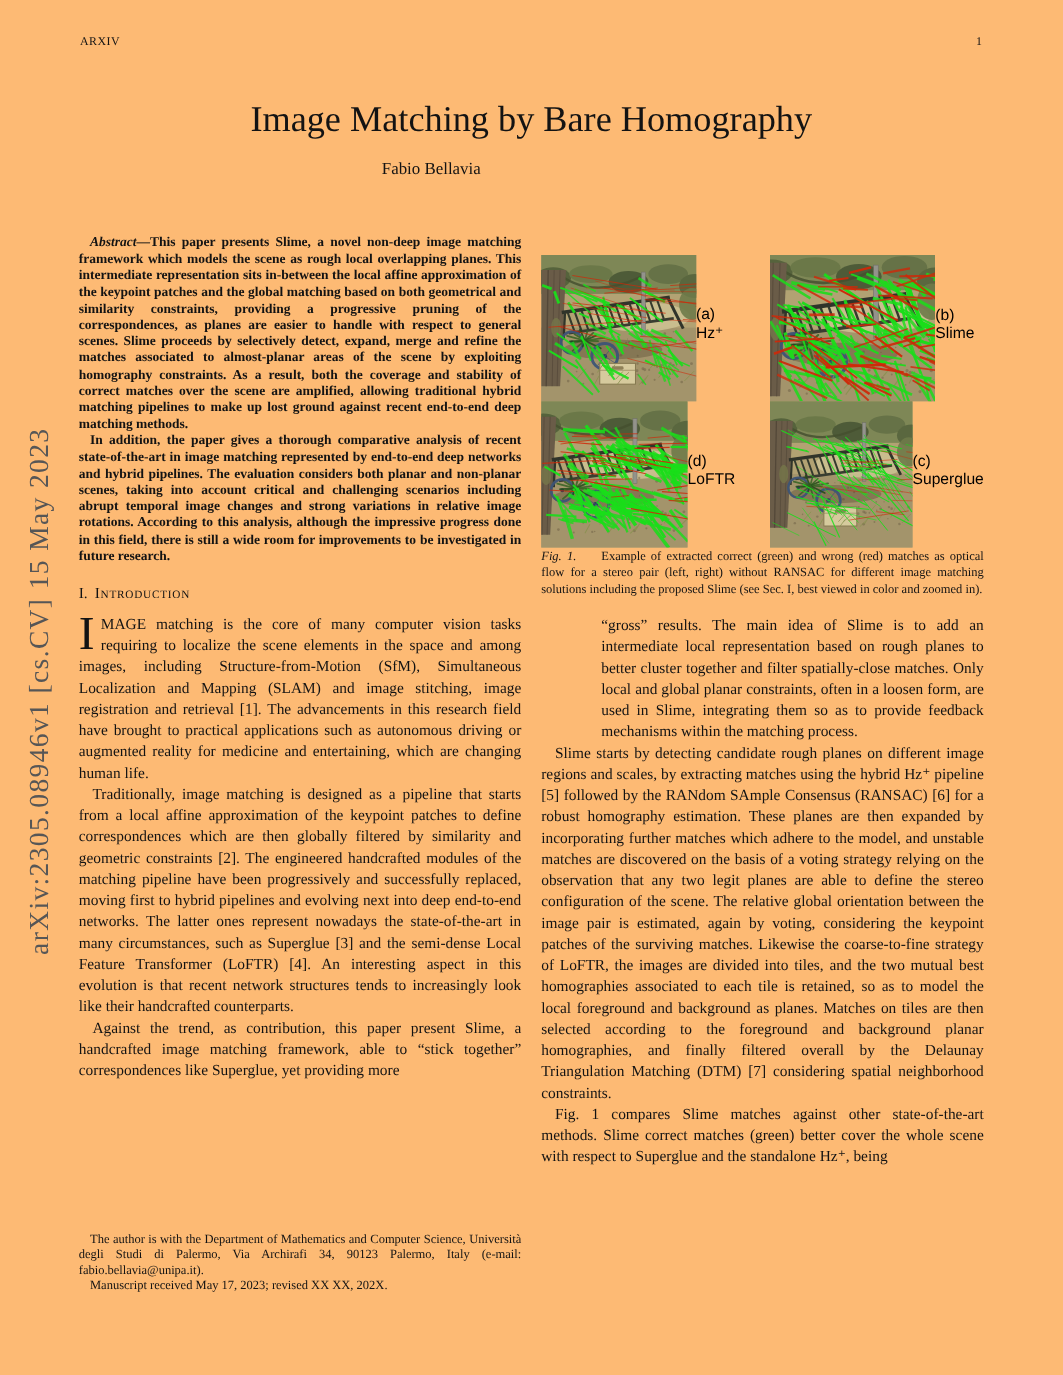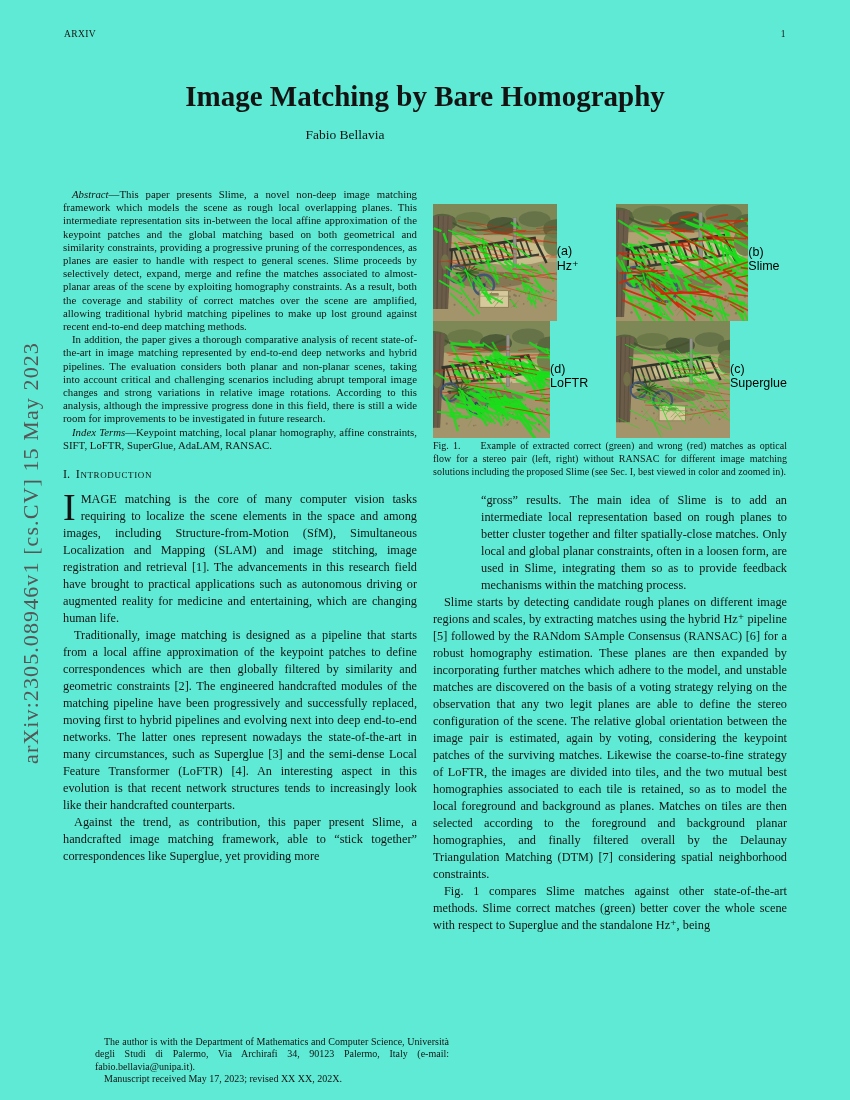--- a/index.html
+++ b/index.html
@@ -1,45 +1,45 @@
 <!DOCTYPE html>
 <html><head>
 <meta charset="utf-8">
 <style>
   html,body{margin:0;padding:0;background:#888;}
-  .page{position:relative;width:850px;height:1100px;background:#5eead4;margin:0 auto;
+  .page{position:relative;width:850px;height:1100px;background:#fdba74;margin:0 auto;
         font-family:"Liberation Serif","DejaVu Serif",serif;color:#131313;overflow:hidden;}
   .runhead{position:absolute;top:29px;left:64px;width:722px;display:flex;
            justify-content:space-between;font-size:9.5px;letter-spacing:.4px;}
   .title{position:absolute;top:80px;left:0;width:850px;text-align:center;
-         font-size:29px;font-weight:700;margin:0;}
+         font-size:29px;font-weight:400;margin:0;}
   .author{position:absolute;top:127px;left:0;width:690px;text-align:center;font-size:13.5px;}
   .banner{position:absolute;left:31px;top:553px;transform:translate(-50%,-50%) rotate(-90deg);
           white-space:nowrap;font-size:22px;color:#565656;letter-spacing:1.1px;}
   .columns{position:absolute;top:188px;left:63px;width:724px;display:flex;justify-content:space-between;}
   .col{width:354px;}
-  .abstract{font-size:10.8px;font-weight:normal;line-height:13.2px;text-align:justify;
+  .abstract{font-size:10.8px;font-weight:bold;line-height:13.2px;text-align:justify;
             margin:0;text-indent:9px;}
   .abstract .lead{font-style:italic;}
   .sechead{margin:15px 0 9px 0;font-size:12.3px;font-weight:400;}
   .sc{font-variant:small-caps;letter-spacing:.6px;}
   .body-p{font-size:12.3px;line-height:17px;text-align:justify;margin:0;text-indent:11px;}
   .body-p.nofirst{text-indent:0;}
   .dropcap{float:left;font-size:38px;line-height:29px;padding:2px 5px 0 0;font-weight:400;}
-  .footnote{position:absolute;left:63px;top:1036px;width:354px;font-size:10px;line-height:12.3px;margin-left:32px;}
+  .footnote{position:absolute;left:63px;top:986px;width:354px;font-size:10px;line-height:12.3px;}
   .footnote p{margin:0;text-indent:9px;text-align:justify;}
   figure{margin:0;}
   .fig-grid{display:grid;grid-template-columns:156px 171px;justify-content:space-between;
             margin-top:16px;}
   .panel{display:flex;align-items:center;}
   .panel svg{display:block;}
   .pcap{font-family:"Liberation Sans","DejaVu Sans",sans-serif;font-size:12.5px;
         color:#000;margin:7px 0 15px 0;}
   .figcap{font-size:10px;line-height:13px;text-align:justify;margin-top:1px;}
-  .figcap .figlabel{padding-right:20px;}
+  .figcap .figlabel{padding-right:20px;font-style:italic;}
   .rc-body{margin-top:14px;margin-left:48px;}
 </style>
 </head>
 <body>
 
 <div class="page">
 
   <div class="runhead">
     <span>ARXIV</span>
     <span>1</span>
@@ -47,21 +47,20 @@
 
   <h1 class="title">Image Matching by Bare Homography</h1>
   <div class="author">Fabio Bellavia</div>
   <div class="banner">arXiv:2305.08946v1  [cs.CV]  15 May 2023</div>
 
   <div class="columns">
 
     <div class="col">
       <p class="abstract"><span class="lead">Abstract</span><span>—This paper presents Slime, a novel non-deep image matching framework which models the scene as rough local overlapping planes. This intermediate representation sits in-between the local affine approximation of the keypoint patches and the global matching based on both geometrical and similarity constraints, providing a progressive pruning of the correspondences, as planes are easier to handle with respect to general scenes. Slime proceeds by selectively detect, expand, merge and refine the matches associated to almost-planar areas of the scene by exploiting homography constraints. As a result, both the coverage and stability of correct matches over the scene are amplified, allowing traditional hybrid matching pipelines to make up lost ground against recent end-to-end deep matching methods.</span></p>
       <p class="abstract">In addition, the paper gives a thorough comparative analysis of recent state-of-the-art in image matching represented by end-to-end deep networks and hybrid pipelines. The evaluation considers both planar and non-planar scenes, taking into account critical and challenging scenarios including abrupt temporal image changes and strong variations in relative image rotations. According to this analysis, although the impressive progress done in this field, there is still a wide room for improvements to be investigated in future research.</p>
-      <p class="abstract"><span class="lead">Index Terms</span><span>—Keypoint matching, local planar homography, affine constraints, SIFT, LoFTR, SuperGlue, AdaLAM, RANSAC.</span></p>
 
       <h2 class="sechead"><span>I.</span> &nbsp;<span class="sc">Introduction</span></h2>
 
       <p class="body-p nofirst"><span class="dropcap">I</span><span>MAGE matching is the core of many computer vision tasks requiring to localize the scene elements in the space and among images, including Structure-from-Motion (SfM), Simultaneous Localization and Mapping (SLAM) and image stitching, image registration and retrieval [1]. The advancements in this research field have brought to practical applications such as autonomous driving or augmented reality for medicine and entertaining, which are changing human life.</span></p>
       <p class="body-p">Traditionally, image matching is designed as a pipeline that starts from a local affine approximation of the keypoint patches to define correspondences which are then globally filtered by similarity and geometric constraints [2]. The engineered handcrafted modules of the matching pipeline have been progressively and successfully replaced, moving first to hybrid pipelines and evolving next into deep end-to-end networks. The latter ones represent nowadays the state-of-the-art in many circumstances, such as Superglue [3] and the semi-dense Local Feature Transformer (LoFTR) [4]. An interesting aspect in this evolution is that recent network structures tends to increasingly look like their handcrafted counterparts.</p>
       <p class="body-p">Against the trend, as contribution, this paper present Slime, a handcrafted image matching framework, able to “stick together” correspondences like Superglue, yet providing more</p>
     </div>
 
     <div class="col">
       <figure>

